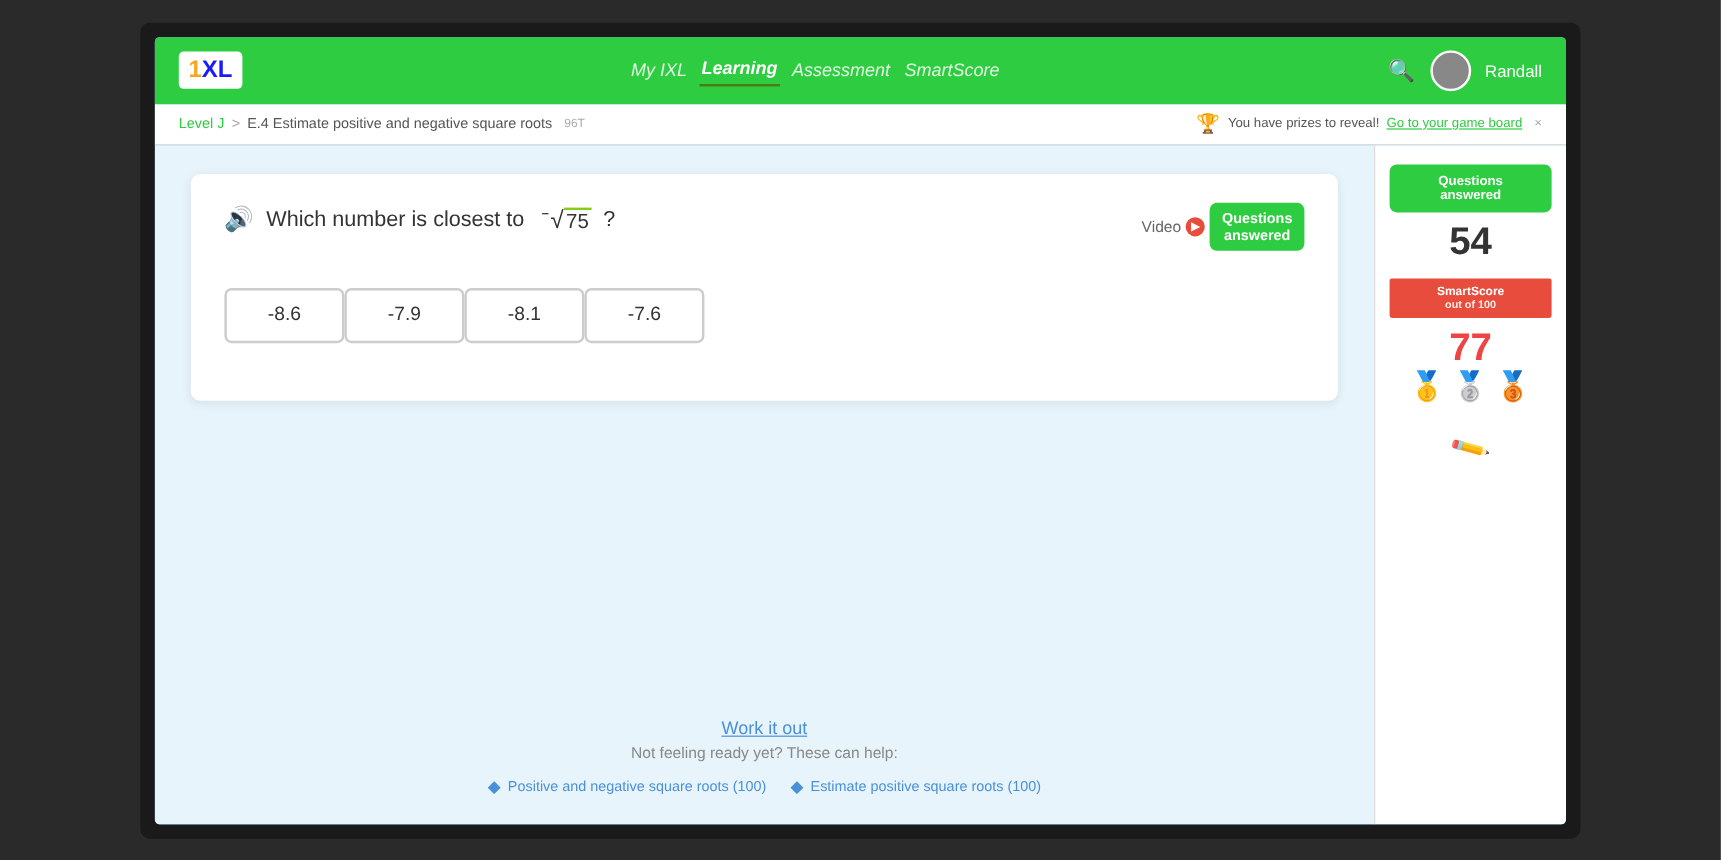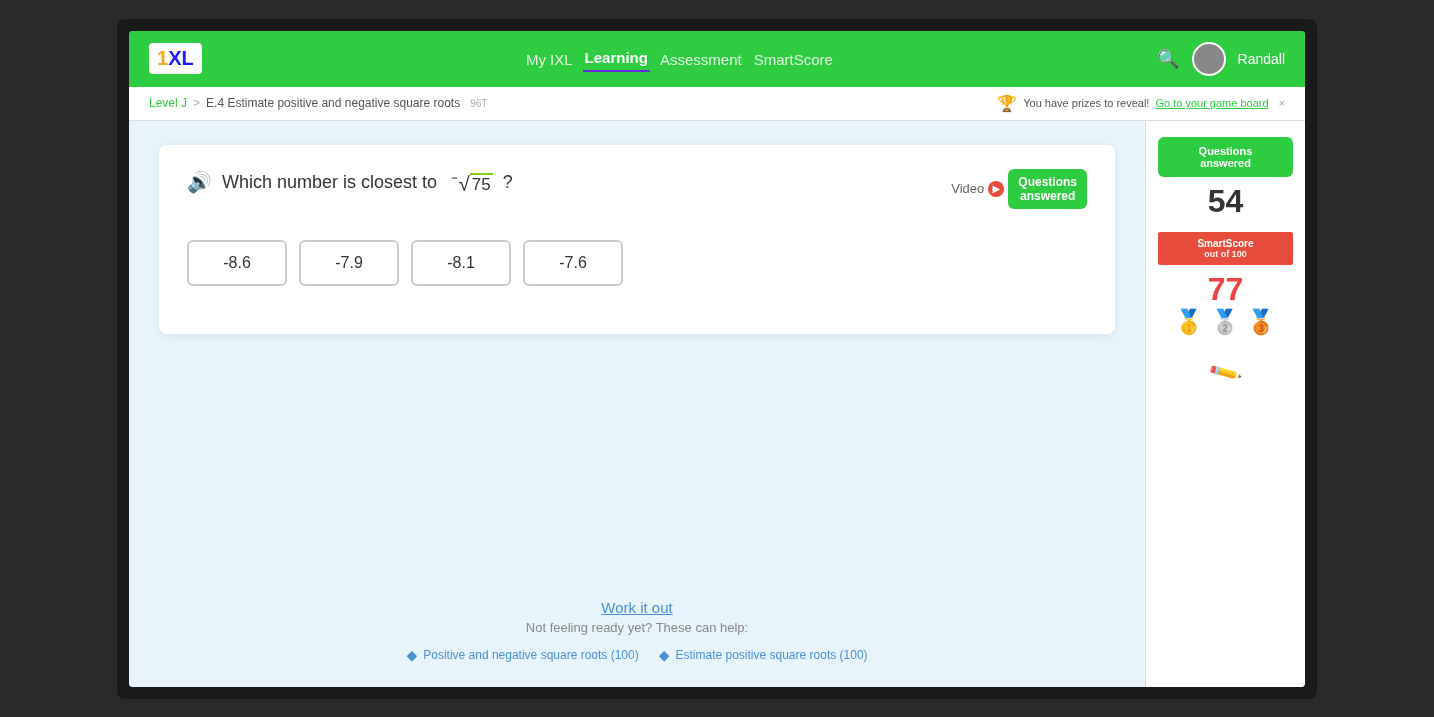--- a/index.html
+++ b/index.html
@@ -53,37 +53,38 @@
       display: flex;
       align-items: center;
     }
 
     .logo-1 { color: #f5a623; font-size: 20px; }
     .logo-x { color: #1a1aff; font-size: 20px; }
     .logo-l { color: #1a1aff; font-size: 20px; }
 
     .nav {
       display: flex;
-      align-items: flex-end;
+      align-items: center;
       gap: 8px;
       flex: 1;
       justify-content: center;
+      font-style: italic;
     }
 
     .nav-item {
       color: rgba(255,255,255,0.85);
       font-size: 15px;
       cursor: pointer;
       padding: 4px 2px;
     }
 
     .nav-item.active {
       color: white;
       font-weight: bold;
-      border-bottom: 2px solid #6d28d9;
+      border-bottom: 2px solid #4d7c0f;
     }
 
     .header-right {
       display: flex;
       align-items: center;
       gap: 12px;
     }
 
     .search-icon-btn {
       color: white;
@@ -205,21 +206,20 @@
       margin-bottom: 24px;
     }
 
     .speaker-icon {
       color: #4a90d9;
       font-size: 20px;
     }
 
     .answer-options {
       display: flex;
-      gap: 12px;
       margin-bottom: 24px;
     }
 
     .answer-btn {
       background: white;
       border: 2px solid #ccc;
       border-radius: 6px;
       padding: 12px 28px;
       font-size: 16px;
       color: #333;

